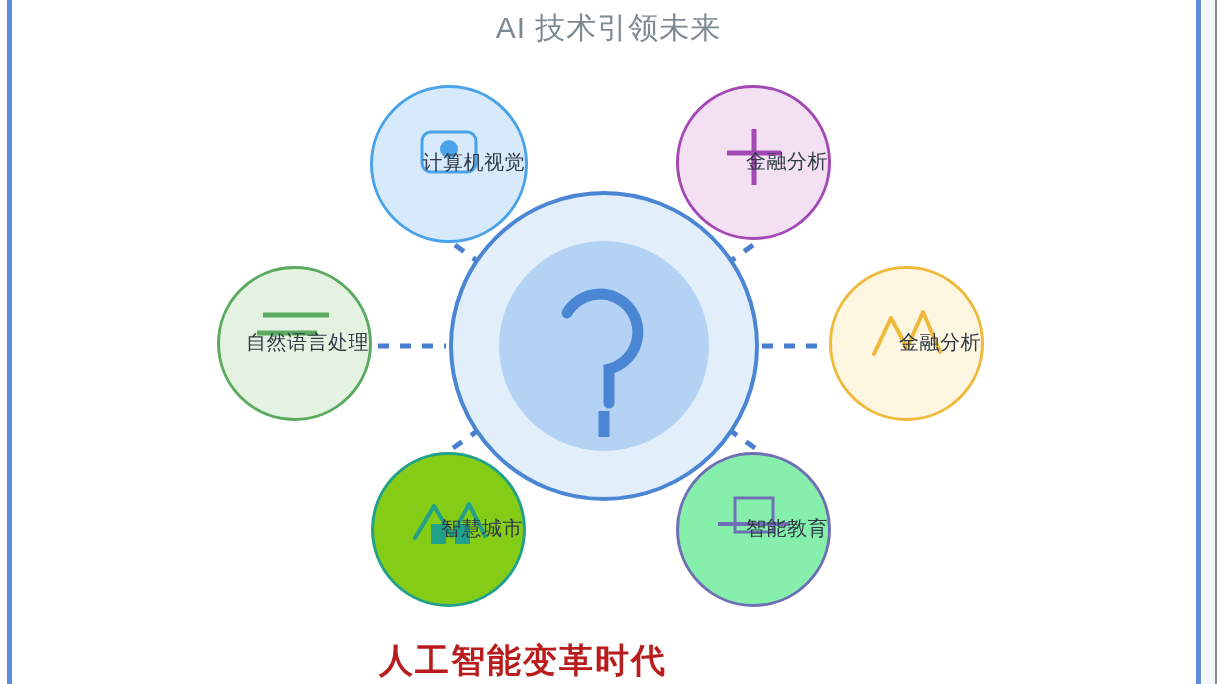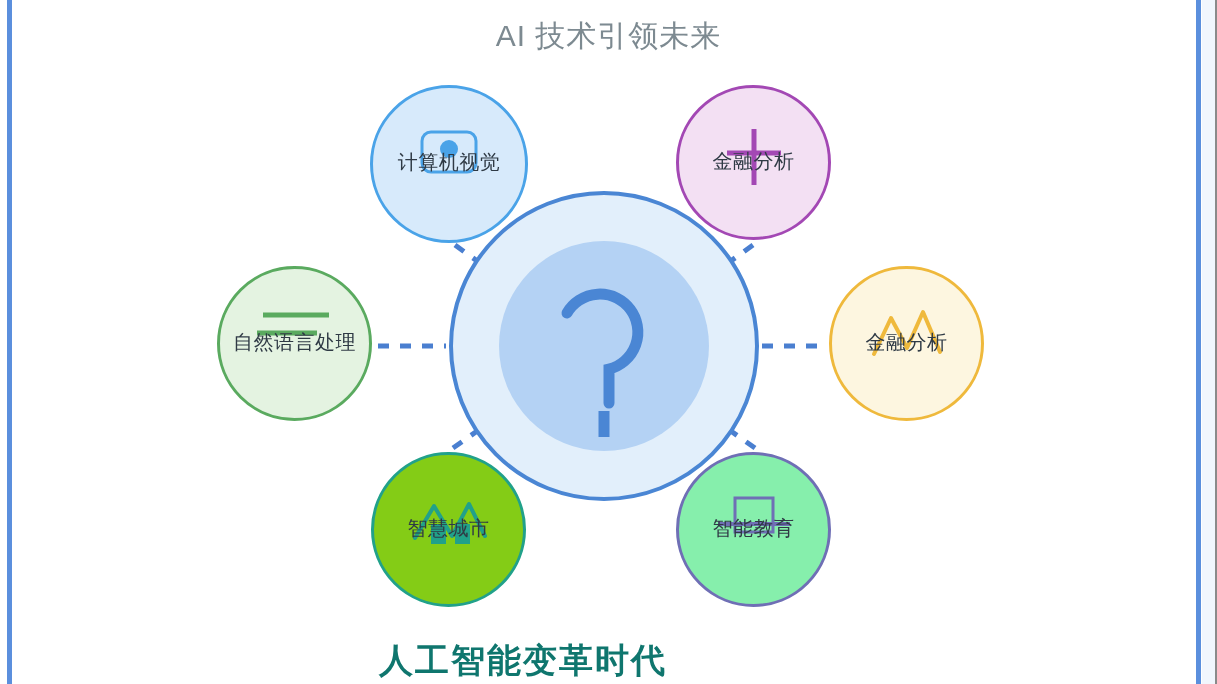--- a/index.html
+++ b/index.html
@@ -42,38 +42,38 @@
     left: 1215px;
     width: 2px;
     height: 684px;
     background: #8a8a8a;
   }
 
   
   .title-top {
     position: absolute;
     left: 0;
-    top: 16px;
+    top: 8px;
     width: 1217px;
     text-align: center;
     font-size: 30px;
     letter-spacing: 1px;
     color: #7d8a91;
     font-weight: 400;
     white-space: nowrap;
   }
   .title-bottom {
     position: absolute;
     left: 0;
     top: 638px;
     width: 1046px;
     text-align: center;
     font-size: 34px;
     font-weight: bold;
-    color: #0f766e;
+    color: #b91c1c;
     letter-spacing: 2px;
     white-space: nowrap;
   }
 
   
   #connectors {
     position: absolute;
     left: 0;
     top: 0;
     width: 1217px;
@@ -123,21 +123,21 @@
     left: 50%;
     top: 26%;
     transform: translateX(-50%);
   }
   .node-label {
     position: absolute;
     left: 0;
     width: 100%;
     top: 50%;
     transform: translateY(-55%);
-    text-align: center;
+    text-align: right;
     font-size: 20px;
     color: #2f3a45;
     white-space: nowrap;
     letter-spacing: 0.5px;
   }
 </style>
 </head>
 <body>
 
 <div id="slide">

